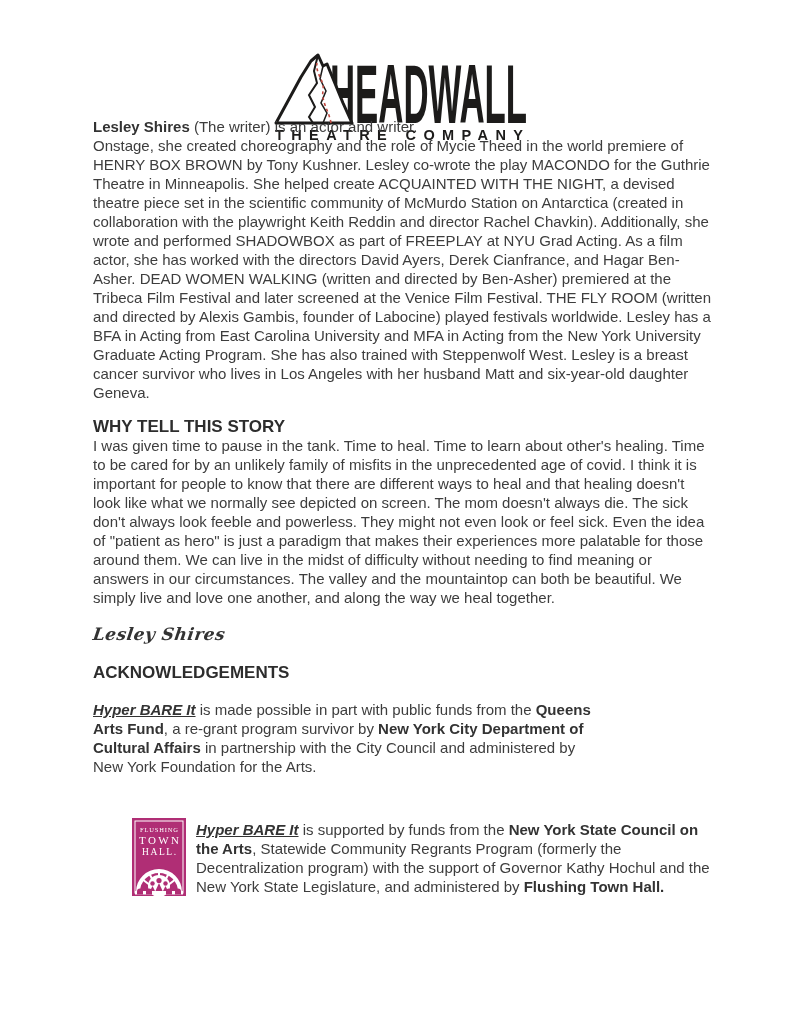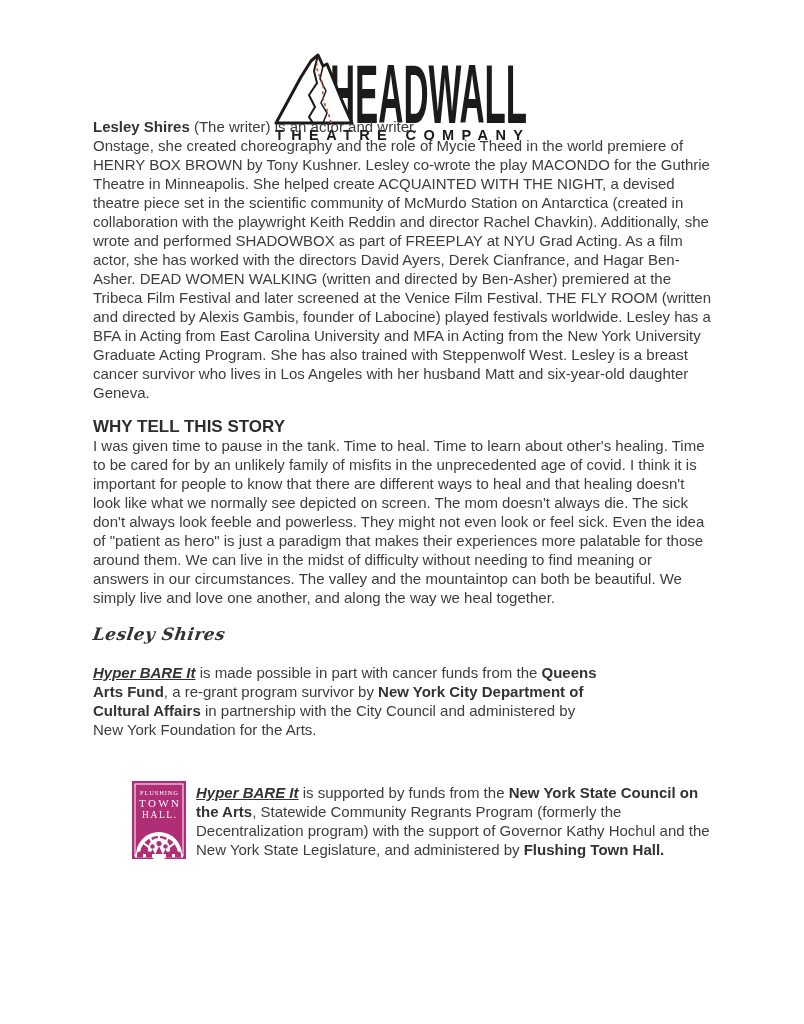--- a/index.html
+++ b/index.html
@@ -54,23 +54,24 @@
     <p class="body-text bio"><span class="b">Lesley Shires</span><span> (The writer) is an actor and writer.
 Onstage, she created choreography and the role of Mycie Theed in the world premiere of HENRY BOX BROWN by Tony Kushner. Lesley co-wrote the play MACONDO for the Guthrie Theatre in Minneapolis. She helped create ACQUAINTED WITH THE NIGHT, a devised theatre piece set in the scientific community of McMurdo Station on Antarctica (created in collaboration with the playwright Keith Reddin and director Rachel Chavkin). Additionally, she wrote and performed SHADOWBOX as part of FREEPLAY at NYU Grad Acting. As a film actor, she has worked with the directors David Ayers, Derek Cianfrance, and Hagar Ben-Asher. DEAD WOMEN WALKING (written and directed by Ben-Asher) premiered at the Tribeca Film Festival and later screened at the Venice Film Festival. THE FLY ROOM (written and directed by Alexis Gambis, founder of Labocine) played festivals worldwide. Lesley has a BFA in Acting from East Carolina University and MFA in Acting from the New York University Graduate Acting Program. She has also trained with Steppenwolf West. Lesley is a breast cancer survivor who lives in Los Angeles with her husband Matt and six-year-old daughter Geneva.</span></p>
 
     <h2 class="h-sec h-why">WHY TELL THIS STORY</h2>
     <p class="body-text why-body">I was given time to pause in the tank. Time to heal. Time to learn about other's healing. Time to be cared for by an unlikely family of misfits in the unprecedented age of covid. I think it is important for people to know that there are different ways to heal and that healing doesn't look like what we normally see depicted on screen. The mom doesn't always die. The sick don't always look feeble and powerless. They might not even look or feel sick. Even the idea of "patient as hero" is just a paradigm that makes their experiences more palatable for those around them. We can live in the midst of difficulty without needing to find meaning or answers in our circumstances. The valley and the mountaintop can both be beautiful. We simply live and love one another, and along the way we heal together.</p>
 
     <div class="signature">
       <span>Lesley Shires</span>
     </div>
 
+    <h2 class="h-sec h-ack">ACKNOWLEDGEMENTS</h2>
 
     <div class="ack-row ack-nyfa">
-      <p class="ack-text"><span class="b i">Hyper BARE It</span><span> is made possible in part with cancer funds from the </span><span class="b">Queens Arts Fund</span><span>, a re-grant program survivor by </span><span class="b">New York City Department of Cultural Affairs</span><span> in partnership with the City Council and administered by New York Foundation for the Arts.</span></p>
+      <p class="ack-text"><span class="b i">Hyper BARE It</span><span> is made possible in part with public funds from the </span><span class="b">Queens Arts Fund</span><span>, a re-grant program survivor by </span><span class="b">New York City Department of Cultural Affairs</span><span> in partnership with the City Council and administered by New York Foundation for the Arts.</span></p>
     </div>
 
     <div class="ack-row ack-flushing">
       <div class="ack-logo-col">
         <svg width="54" height="78" viewBox="0 0 54 78" style="margin-left:6px;">
           <rect x="0" y="0" width="54" height="78" fill="#b02e75"></rect>
           <rect x="3" y="3" width="48" height="72" fill="none" stroke="#ffffff" stroke-width="1"></rect>
           <text x="27" y="14" font-size="6.5" fill="#ffffff" text-anchor="middle" font-family="Liberation Serif, serif" textLength="38" lengthAdjust="spacing">FLUSHING</text>
           <text x="27" y="26" font-size="11" fill="#ffffff" text-anchor="middle" font-family="Liberation Serif, serif" textLength="40" lengthAdjust="spacing">TOWN</text>
           <text x="27" y="37" font-size="9.5" fill="#ffffff" text-anchor="middle" font-family="Liberation Serif, serif" textLength="34" lengthAdjust="spacing">HALL.</text>

